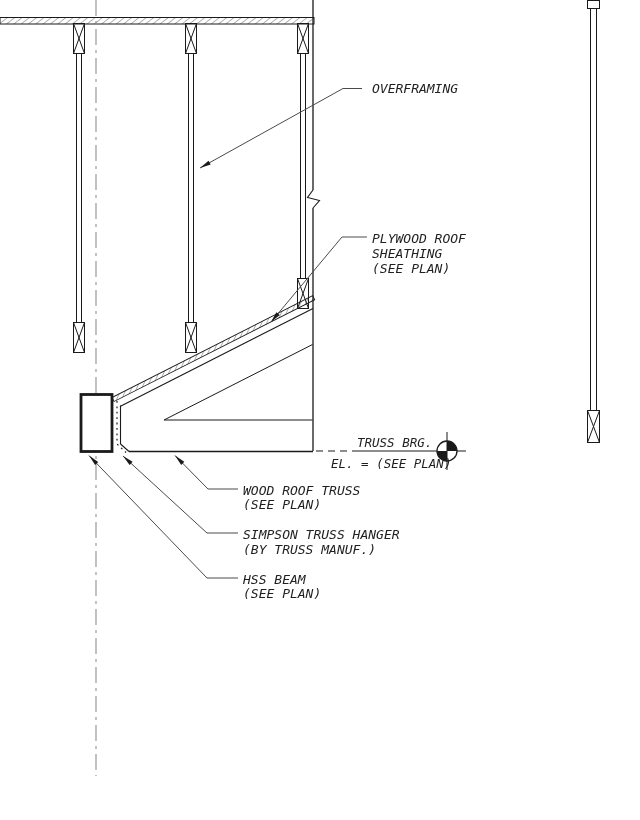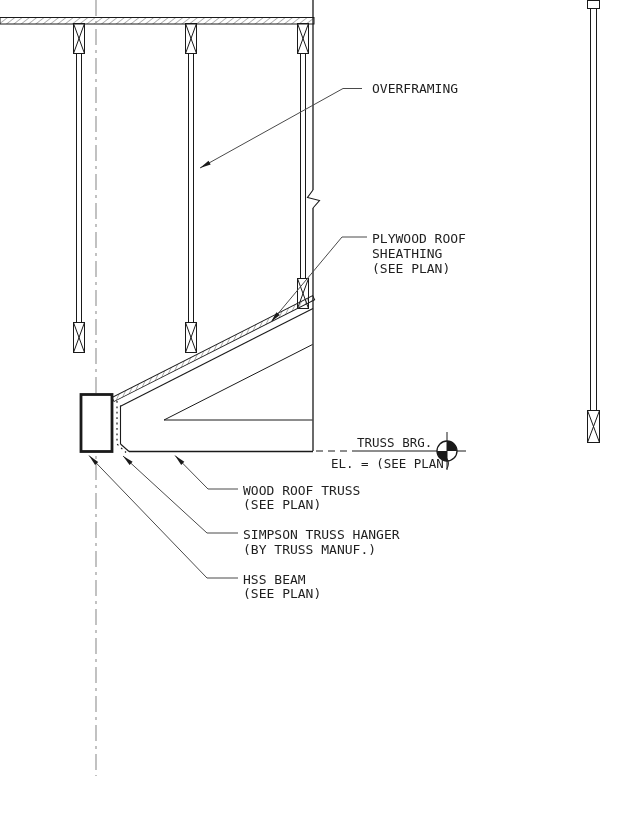--- a/index.html
+++ b/index.html
@@ -1,16 +1,16 @@
 <!DOCTYPE html>
 <html><head>
 <meta charset="utf-8">
 <style>
   html,body{margin:0;padding:0;background:#ffffff;}
-  #stage{position:relative;width:640px;height:820px;background:#ffffff;overflow:hidden;}
+  #stage{position:relative;width:640px;height:820px;background:#ffffff;overflow:hidden;font-style:italic;}
   svg{display:block;}
   text{font-family:"DejaVu Sans Mono","Liberation Mono",monospace;font-size:13px;fill:#1f1f1f;letter-spacing:0px;}
   .t-small{font-size:12.5px;}
 </style>
 </head>
 <body>
 
 <div id="stage">
 <svg width="640" height="820" viewBox="0 0 640 820">
   <defs>

